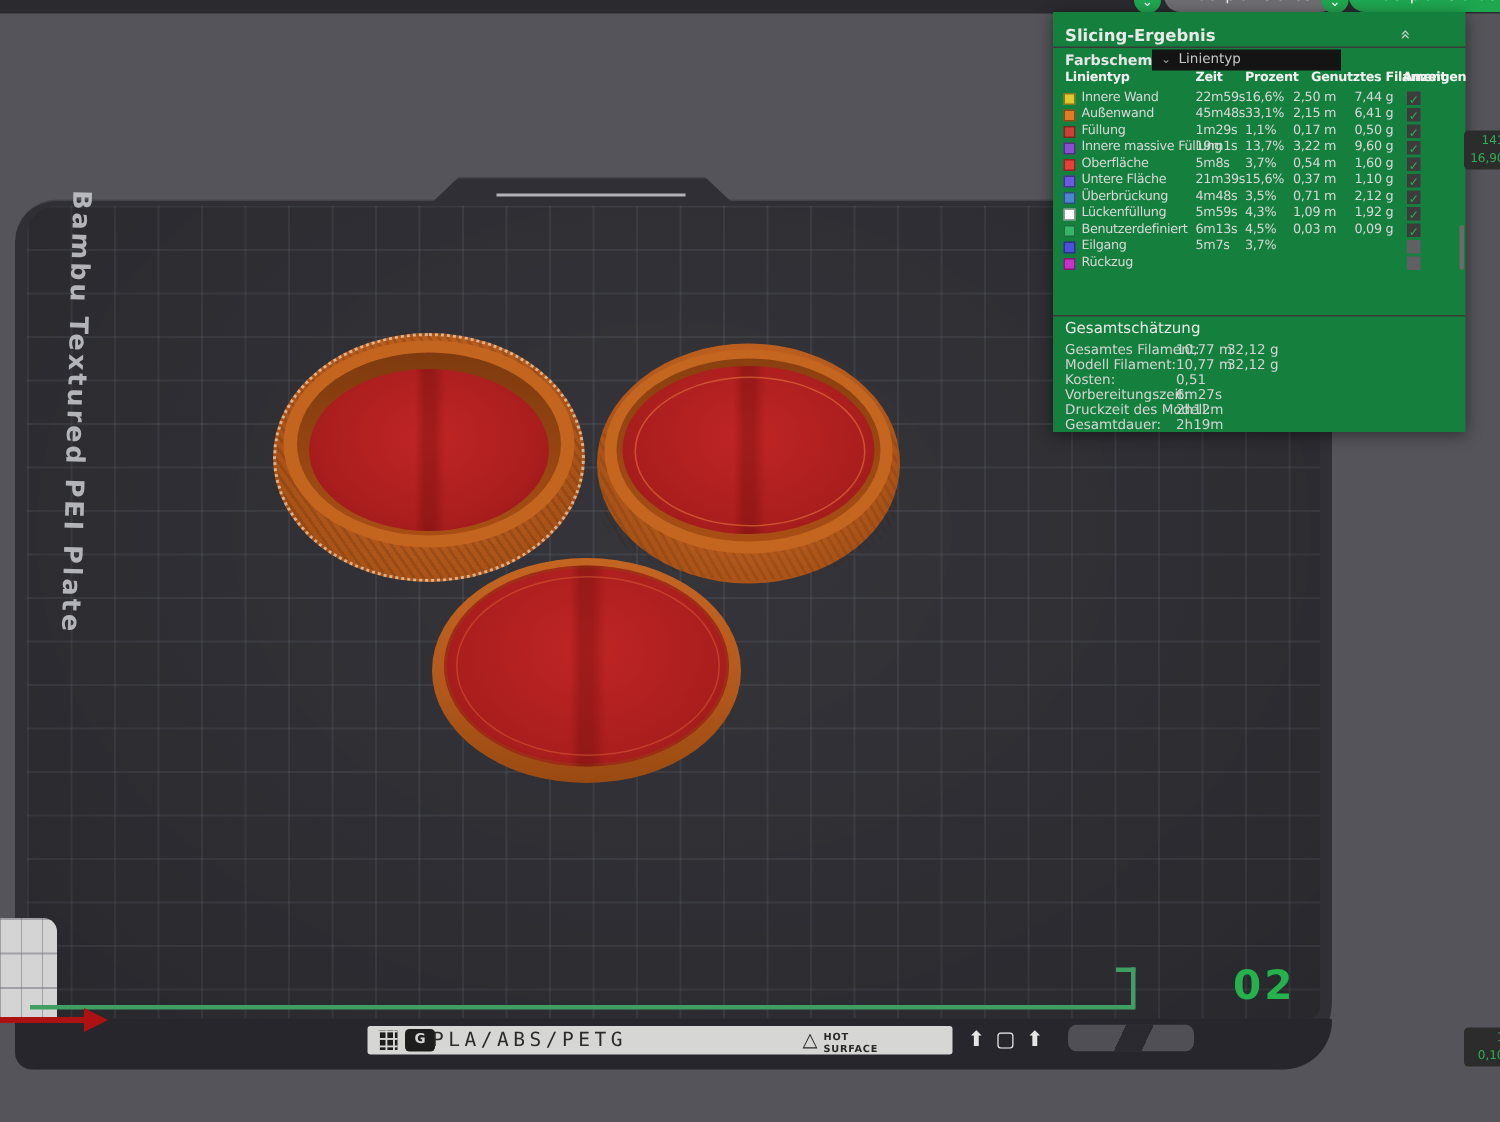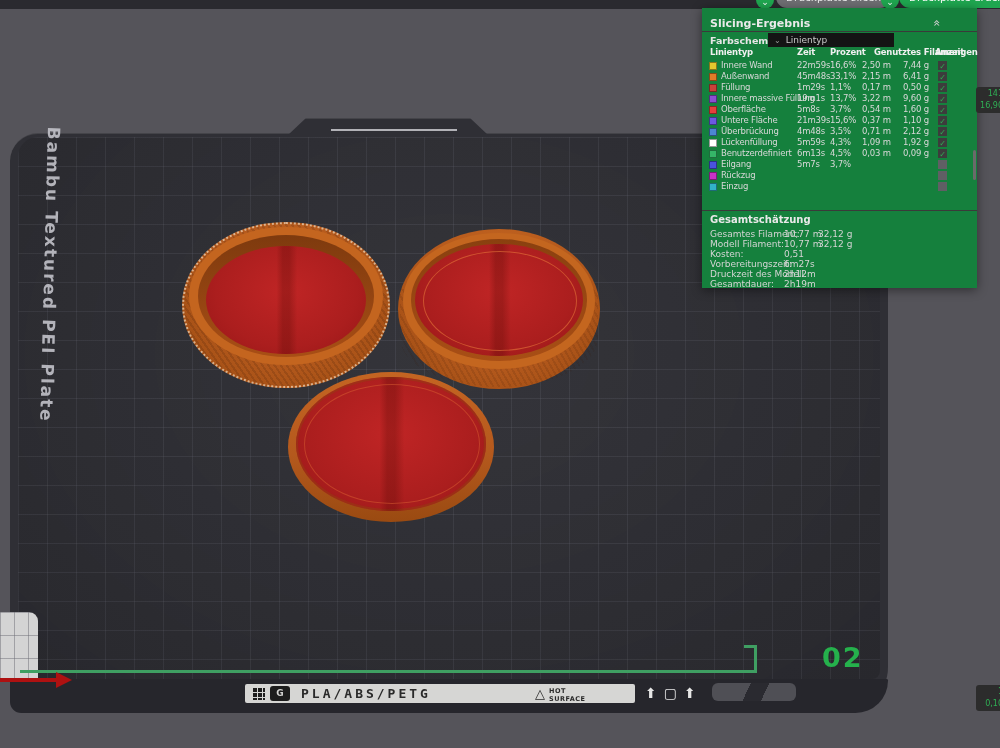--- a/index.html
+++ b/index.html
@@ -45,22 +45,22 @@
   #x-axis-head{left:56px;top:672px;width:0;height:0;border-left:16px solid var(--axis-red,#ae1111);
     border-top:8px solid transparent;border-bottom:8px solid transparent}
   #plate-number{left:822px;top:642px;color:#25b14c;font-size:27px;font-weight:800;letter-spacing:2px}
 
   #material-strip{left:245px;top:684px;width:390px;height:19px;background:#d6d6d4;border-radius:2px}
   #qr-icon{position:absolute;left:7px;top:3px;width:13px;height:13px;background:#1d1d1d;
     background-image:linear-gradient(#d6d6d4 1px,transparent 1px),linear-gradient(90deg,#d6d6d4 1px,transparent 1px);
     background-size:5px 5px}
   #logo-icon{position:absolute;left:25px;top:2px;width:20px;height:15px;background:#1d1d1d;border-radius:3px;
     color:#d6d6d4;font-size:9px;font-weight:700;text-align:center;line-height:15px}
-  #material-label{position:absolute;left:56px;top:2px;font-family:"DejaVu Sans Mono","Liberation Mono",monospace;
-    font-size:13px;font-weight:700;letter-spacing:3px;color:#2a2a2a}
+  #material-label{position:absolute;left:43px;top:2px;font-family:"DejaVu Sans Mono","Liberation Mono",monospace;
+    font-size:13px;font-weight:400;letter-spacing:3px;color:#2a2a2a}
   #warn{position:absolute;left:290px;top:1px;display:flex;gap:4px;color:#2a2a2a}
   #warn-tri{font-size:13px;line-height:17px}
   #warn-txt{font-size:6.5px;font-weight:700;line-height:8px;padding-top:2px;letter-spacing:.5px}
   #strip-icons{left:645px;top:683px;width:70px;color:#e6e6e6;font-size:14px;letter-spacing:7px;line-height:20px}
   #corner-cutout{left:712px;top:683px;width:84px;height:18px;border-radius:6px;background:#4f4f55;
     background-image:linear-gradient(115deg,transparent 42%,#2a2a30 42%,#2a2a30 62%,transparent 62%)}
 
   
   .dish{position:absolute}
   .dish div{position:absolute;border-radius:50%}
@@ -104,21 +104,21 @@
   #scheme-dd .chev{margin-right:5px;font-size:8px;color:#9a9a9a}
   .hdr{position:absolute;top:39px;font-size:8.5px;font-weight:700;color:#f0f0f0;letter-spacing:-.2px;white-space:nowrap}
   #rows{position:absolute;left:0;top:52px;width:275px}
   .lt-row{position:relative;height:11px;font-size:8.5px;color:#d8d8d8;letter-spacing:-.2px}
   .lt-row span{position:absolute;white-space:nowrap;line-height:11px}
   .sw{left:7px;top:2px;width:8px;height:8px;border:1px solid rgba(0,0,0,.4);box-sizing:border-box}
   .lt-label{left:19px}.lt-time{left:95px}.lt-pct{left:128px}.lt-m{left:160px}.lt-g{left:201px}
   .cb{left:236px;top:1px;width:9px;height:9px;background:#5f5f64;font-size:8px;line-height:9px;
       text-align:center;color:var(--check-green,#2fae54)}
   .cb.checked{background:#3c3c3c}
-  #sum-title{position:absolute;left:8px;top:206px;font-size:10px;font-weight:700;color:#e9e9e9}
+  #sum-title{position:absolute;left:8px;top:206px;font-size:10px;font-weight:400;color:#e9e9e9}
   #summary{position:absolute;left:0;top:221px;width:275px}
   .sum-row{position:relative;height:10px;font-size:9px;color:#d4d4d4}
   .sum-row span{position:absolute;white-space:nowrap;line-height:10px}
   .sum-label{left:8px}.sum-v1{left:82px}.sum-v2{left:116px}
   #panel-scroll{left:973px;top:150px;width:3px;height:30px;background:#6a6a6a;border-radius:2px}
 
   
   .layer-tip{width:30px;height:26px;background:#2c2c2c;border-radius:3px;color:var(--check-green,#2fae54);
     font-size:8px;line-height:12px;text-align:right;padding:1px 3px 0 0;box-sizing:border-box}
   #tip-top{left:976px;top:87px}
@@ -293,29 +293,20 @@
       </div>
       <div class="lt-row">
         <span class="sw" style="background: rgb(200, 50, 200);"></span>
         <span class="lt-label">Rückzug</span>
         <span class="lt-time"></span>
         <span class="lt-pct"></span>
         <span class="lt-m"></span>
         <span class="lt-g"></span>
         <span class="cb"></span>
       </div>
-      <div class="lt-row">
-        <span class="sw" style="background: rgb(50, 178, 200);"></span>
-        <span class="lt-label">Einzug</span>
-        <span class="lt-time"></span>
-        <span class="lt-pct"></span>
-        <span class="lt-m"></span>
-        <span class="lt-g"></span>
-        <span class="cb"></span>
-      </div>
     </div>
   <div class="divider" style="top:202px"></div>
   <div id="sum-title">Gesamtschätzung</div>
   <div id="summary">
       <div class="sum-row">
         <span class="sum-label">Gesamtes Filament:</span>
         <span class="sum-v1">10,77 m</span>
         <span class="sum-v2">32,12 g</span>
       </div>
       <div class="sum-row">

